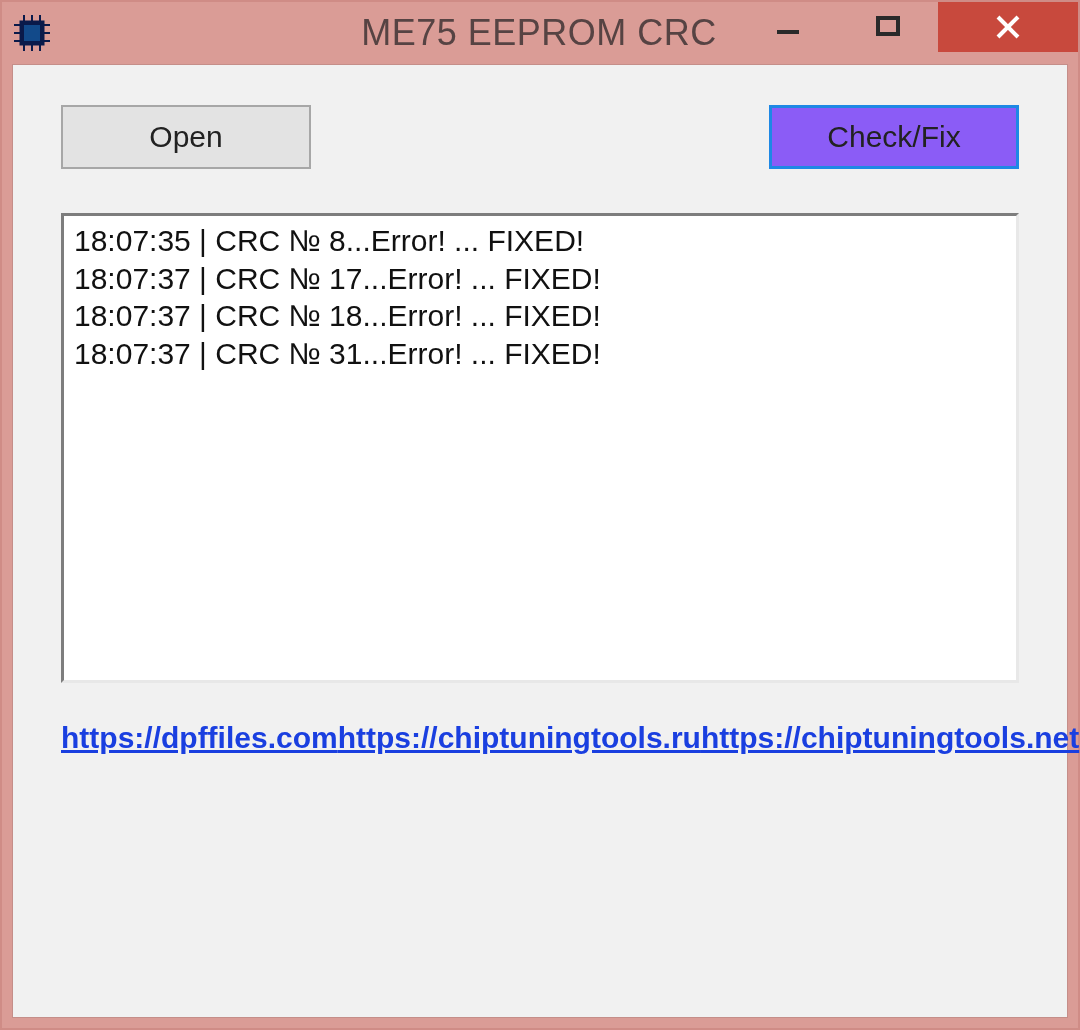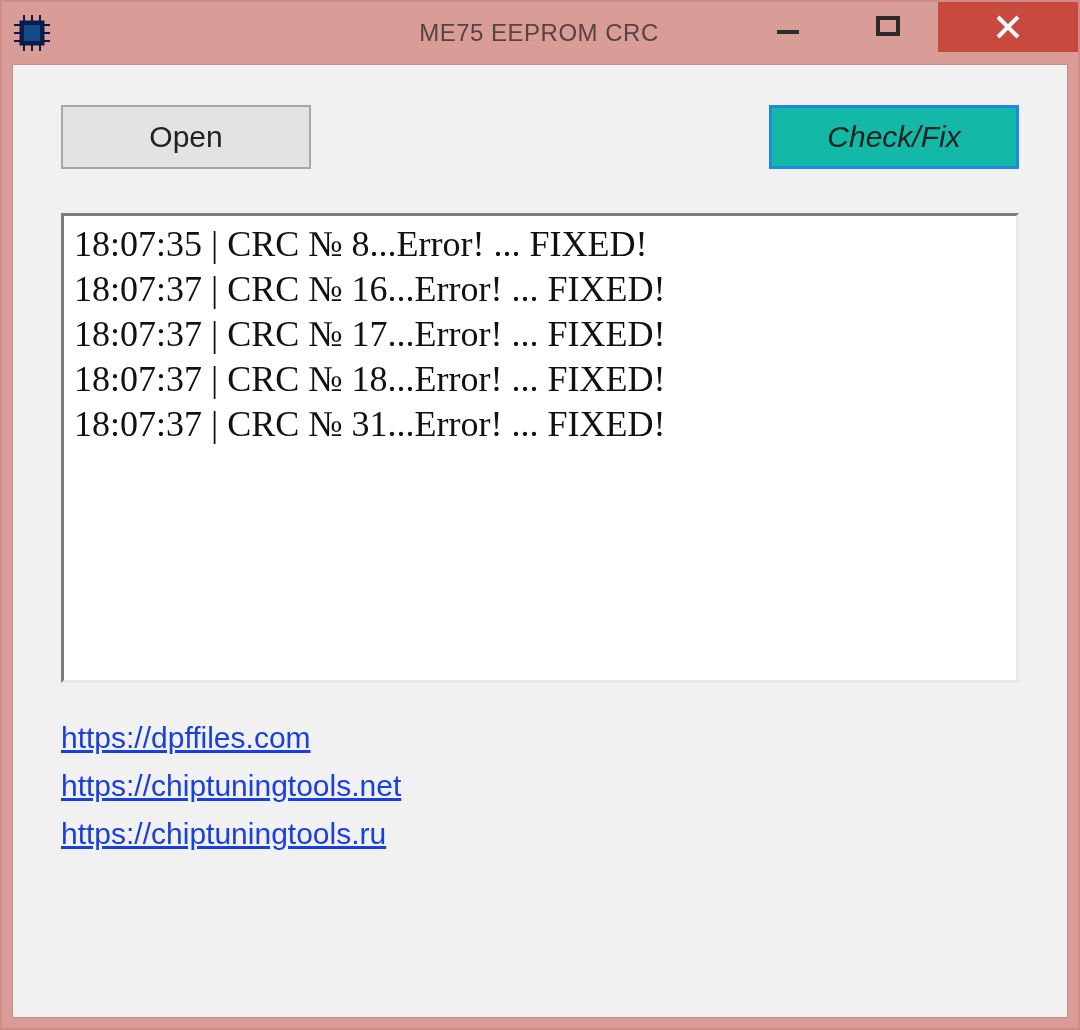--- a/index.html
+++ b/index.html
@@ -31,21 +31,21 @@
     width: 60px;
     height: 62px;
     display: flex;
     align-items: center;
     justify-content: center;
   }
   .titlebar .title-text {
     position: absolute;
     left: 0; right: 2px;
     text-align: center;
-    font-size: 24px;
+    font-size: 36px;
     color: #564343;
     pointer-events: none;
     letter-spacing: 0.5px;
   }
   .titlebar .win-controls {
     margin-left: auto;
     display: flex;
     height: 100%;
   }
   .win-btn {
@@ -94,47 +94,46 @@
     background: #e3e3e3;
     border: 2px solid #a7a7a7;
     display: flex;
     align-items: center;
     justify-content: center;
     box-sizing: border-box;
     cursor: default;
   }
   .btn.focus {
     border: 3px solid #1e88e5;
-    background: #14b8a6;
-    font-style: italic;
+    background: #8b5cf6;
   }
 
   .log-box {
     border: 3px solid #7d7d7d;
     border-right-color: #e8e8e8;
     border-bottom-color: #e8e8e8;
     background: #ffffff;
     height: 470px;
     padding: 6px 10px;
     box-sizing: border-box;
     overflow: hidden;
-    font-size: 36px;
+    font-size: 30px;
     line-height: 1.25;
     color: #111;
-    font-family: Liberation Serif, serif;
+    font-family: Liberation Sans, sans-serif;
   }
   .log-line {
     white-space: pre;
   }
 
   .links {
     margin-top: 38px;
     display: flex;
-    flex-direction: column;
-    gap: 14px;
+    flex-direction: row;
+    font-weight: bold;
   }
   .links a {
     font-size: 30px;
     color: #1a3fe0;
     text-decoration: underline;
     width: fit-content;
   }
 
   
   .chip-icon {
@@ -190,26 +189,25 @@
   </div>
 
   <div class="client">
     <div class="button-row">
       <div class="btn">Open</div>
       <div class="btn focus">Check/Fix</div>
     </div>
 
     <div class="log-box">
       <div class="log-line">18:07:35 | CRC № 8...Error! ... FIXED!</div>
-      <div class="log-line">18:07:37 | CRC № 16...Error! ... FIXED!</div>
       <div class="log-line">18:07:37 | CRC № 17...Error! ... FIXED!</div>
       <div class="log-line">18:07:37 | CRC № 18...Error! ... FIXED!</div>
       <div class="log-line">18:07:37 | CRC № 31...Error! ... FIXED!</div>
     </div>
 
     <div class="links">
       <a href="#">https://dpffiles.com</a>
+      <a href="#">https://chiptuningtools.ru</a>
       <a href="#">https://chiptuningtools.net</a>
-      <a href="#">https://chiptuningtools.ru</a>
     </div>
   </div>
 
 </div>
 
 </body></html>

